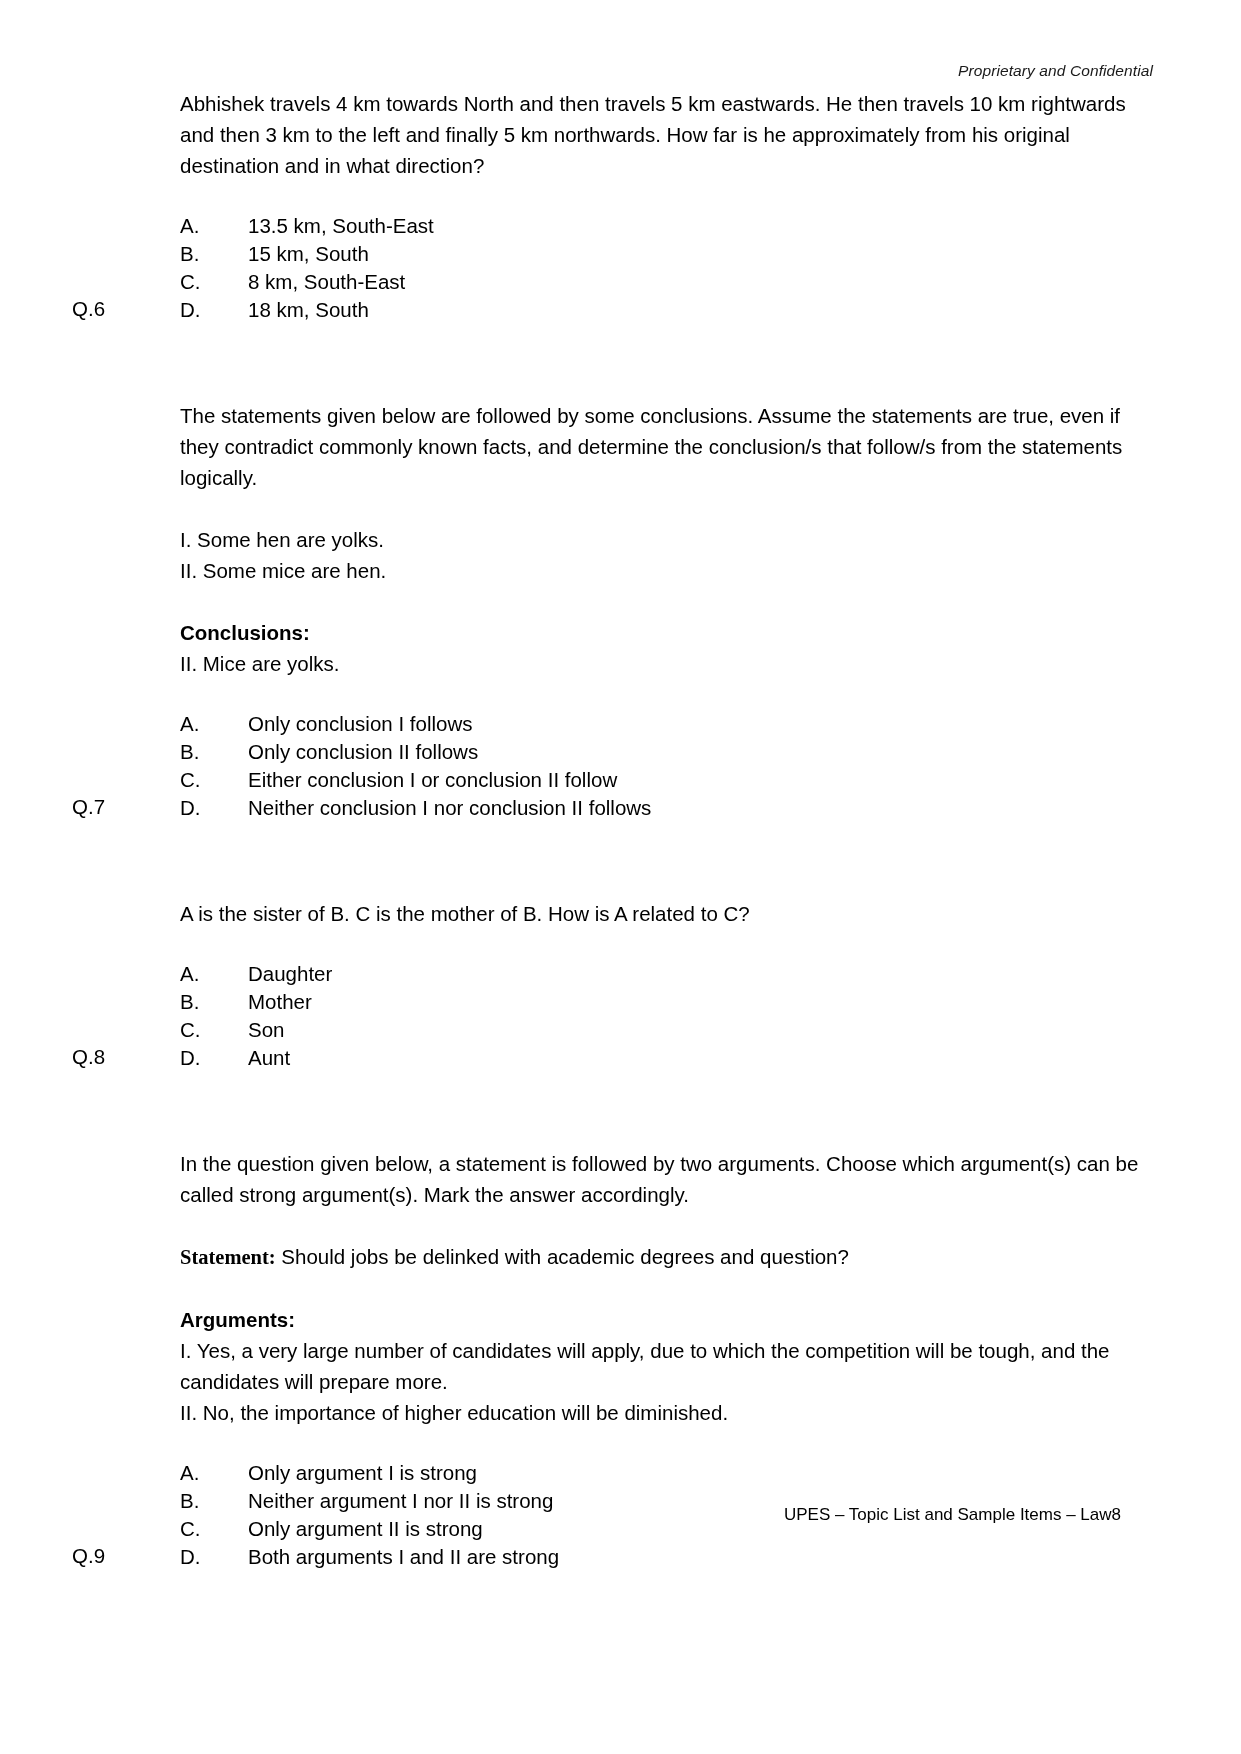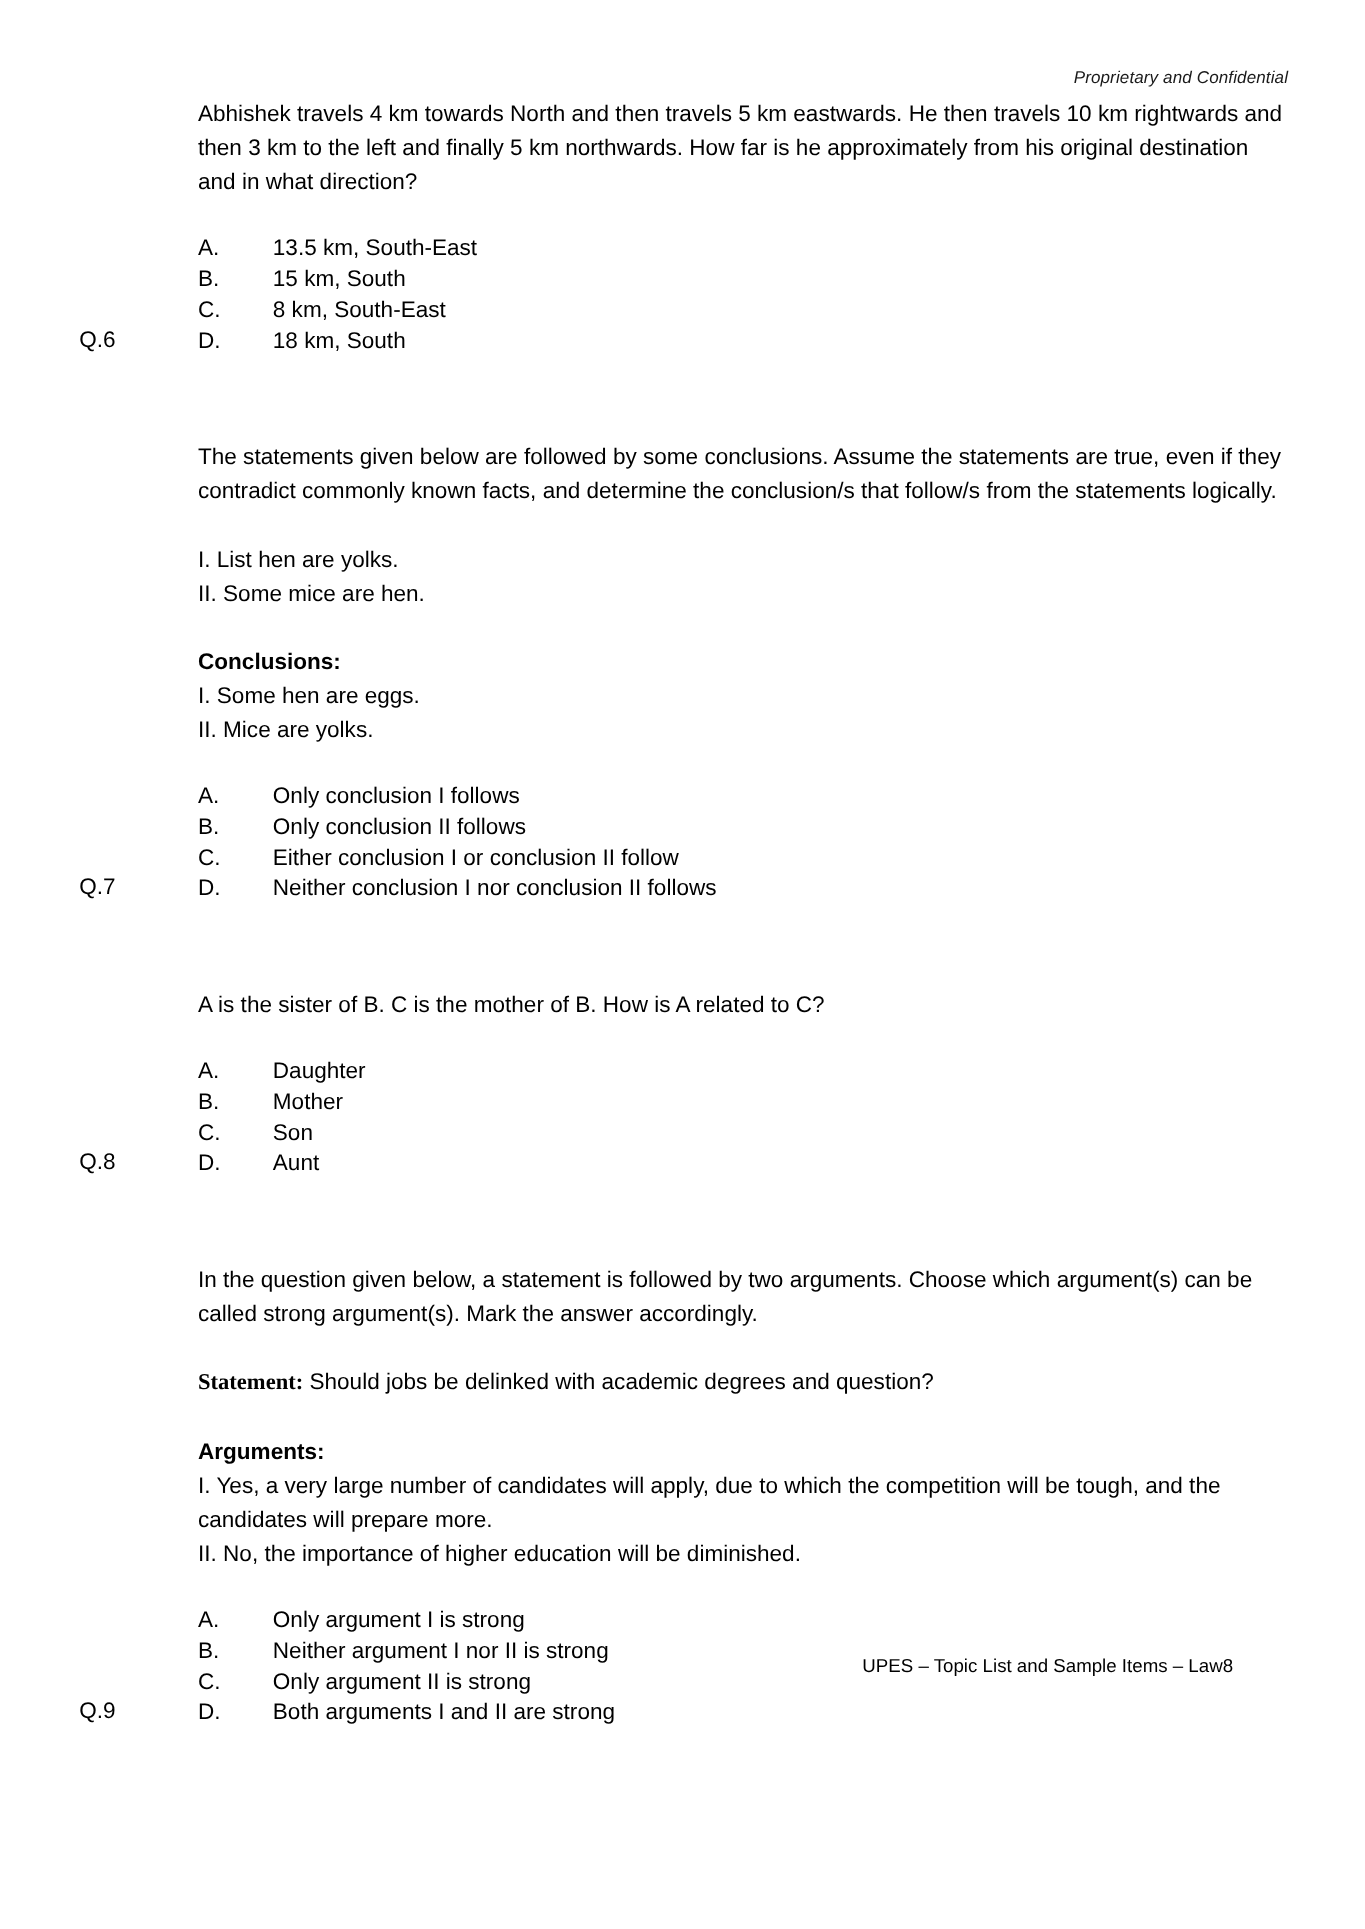--- a/index.html
+++ b/index.html
@@ -10,21 +10,21 @@
   body {
     font-family: "Liberation Sans", sans-serif;
     color: #000000;
   }
   .page {
     position: relative;
     width: 1241px;
     height: 1754px;
     background: #ffffff;
     box-sizing: border-box;
-    padding: 62px 68px 0 72px;
+    padding: 62px 86px 0 72px;
     overflow: hidden;
   }
   .header {
     text-align: right;
     font-style: italic;
     font-size: 15.5px;
     font-family: "Liberation Sans", sans-serif;
     color: #1a1a1a;
     letter-spacing: 0.1px;
     margin: 0 0 8px 0;
@@ -141,25 +141,24 @@
       </div>
     </div>
 
     <div class="spacer-xl"></div>
 
     <div class="qblock">
       <div class="qnum">Q.7</div>
       <div class="qbody">
         <div class="qtext">The statements given below are followed by some conclusions. Assume the statements are true, even if they contradict commonly known facts, and determine the conclusion/s that follow/s from the statements logically.</div>
         <div class="spacer-md"></div>
-        <div class="sub-line">I. List hen are yolks.</div>
+        <div class="sub-line">I. Some hen are yolks.</div>
         <div class="sub-line">II. Some mice are hen.</div>
         <div class="spacer-md"></div>
         <div class="sub-head">Conclusions:</div>
-        <div class="sub-line">I. Some hen are eggs.</div>
         <div class="sub-line">II. Mice are yolks.</div>
         <div class="spacer-md"></div>
         <div class="options">
           <div class="opt-row">
             <div class="opt-letter">A.</div>
             <div class="opt-text">Only conclusion I follows</div>
           </div>
           <div class="opt-row">
             <div class="opt-letter">B.</div>
             <div class="opt-text">Only conclusion II follows</div>

